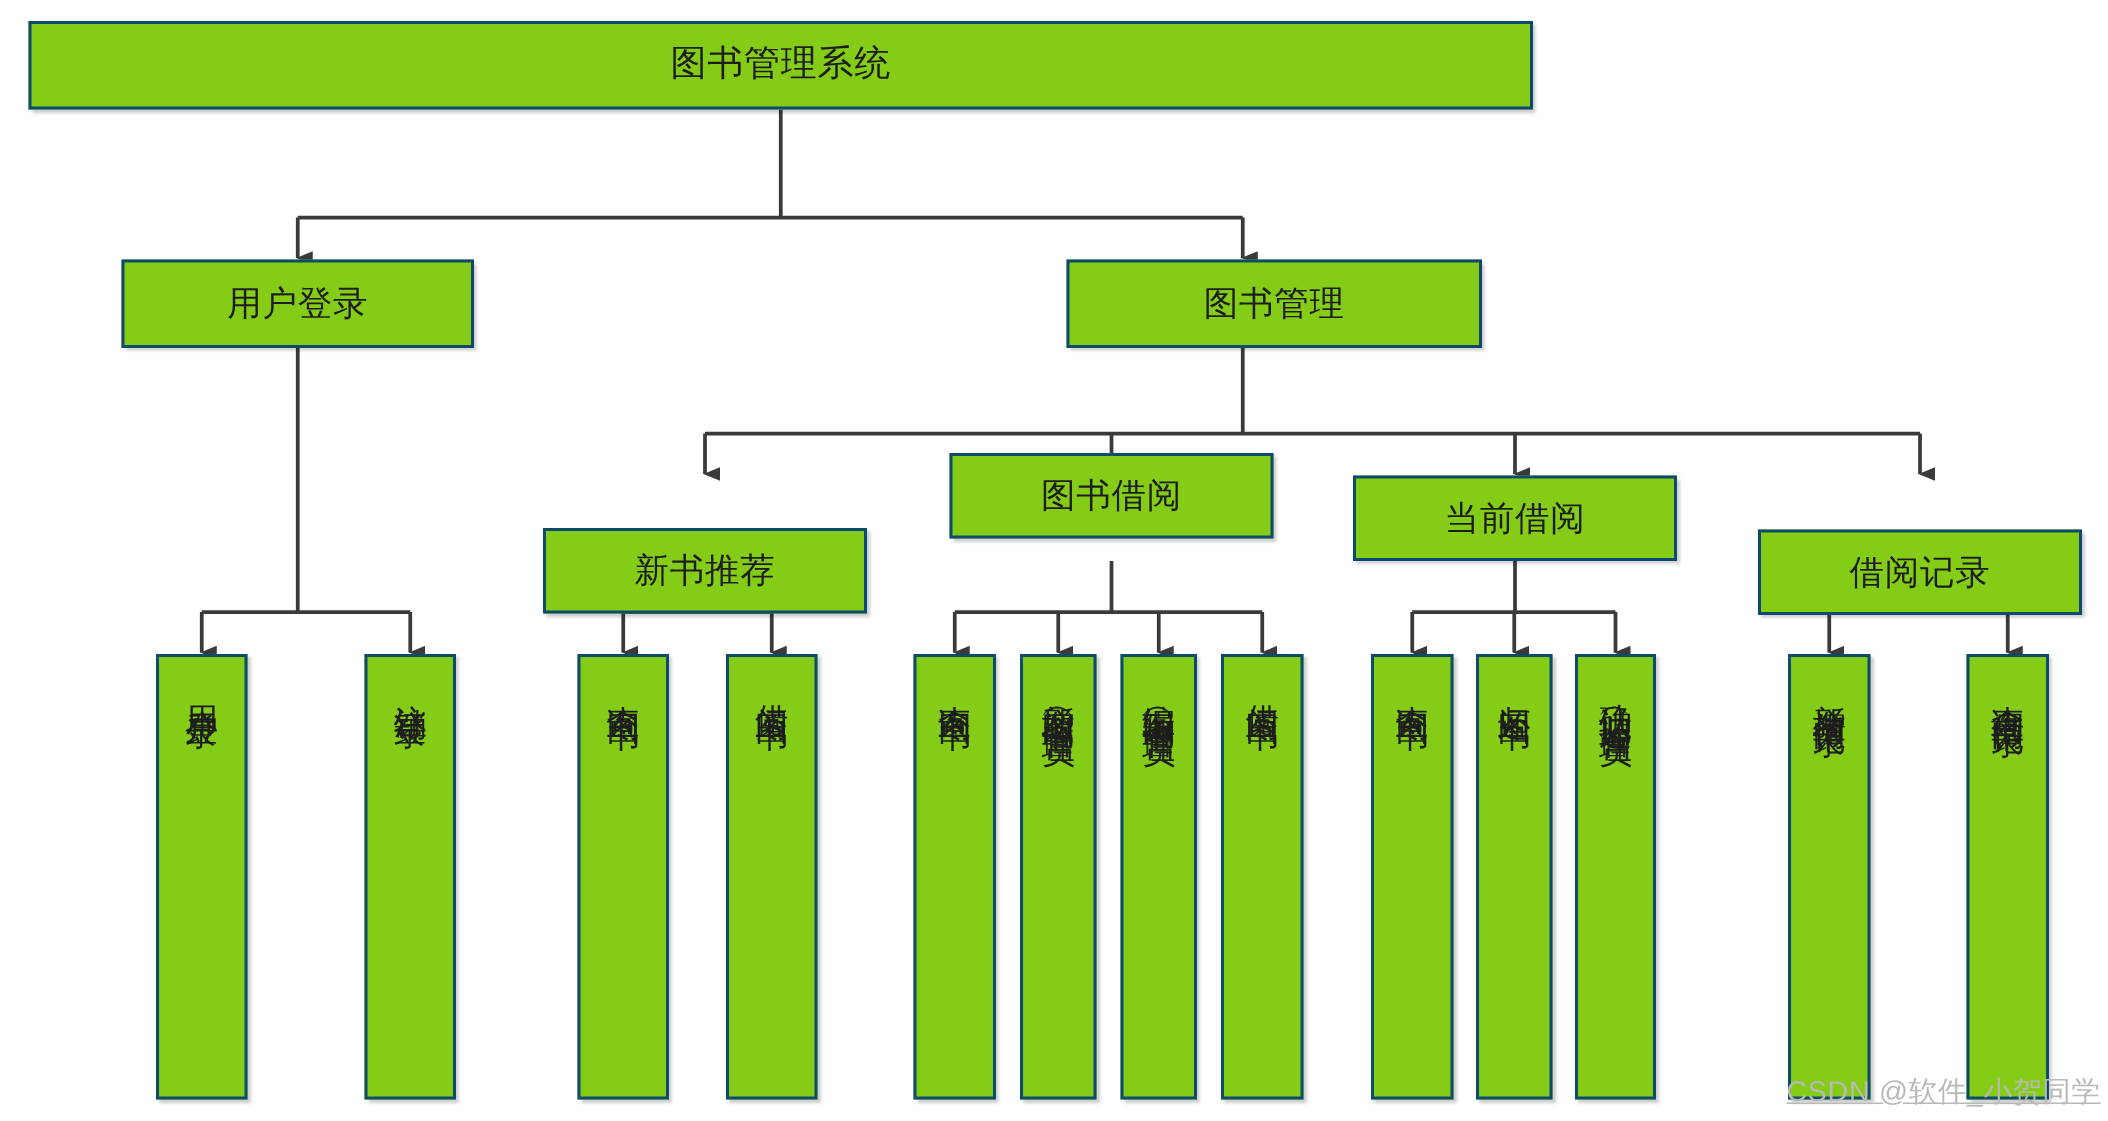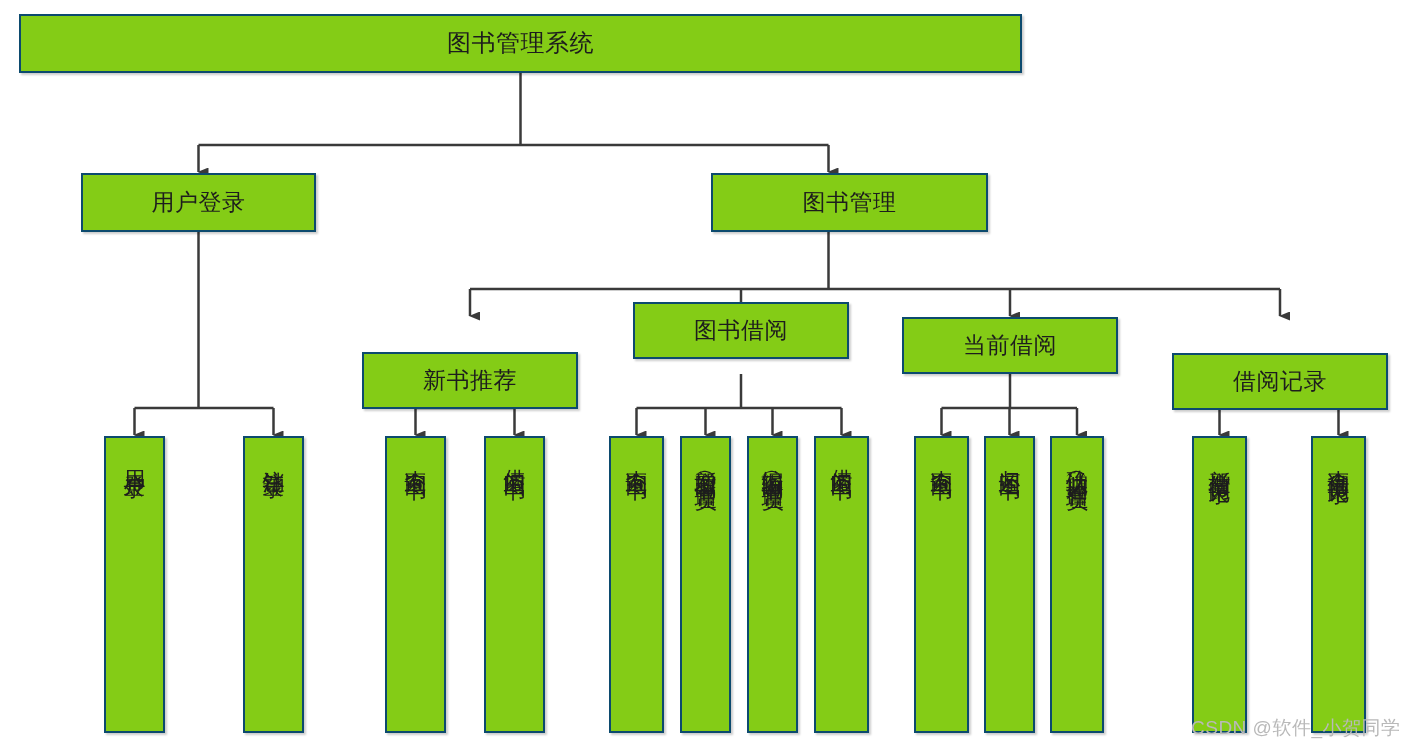--- a/index.html
+++ b/index.html
@@ -183,14 +183,14 @@
         <span class="node-label">确认归还（管理员）</span>
       </div>
       <div class="node vert" style="left: 1192px; top: 436px; width: 55px; height: 297px;">
         <span class="node-label">新增借阅记录</span>
       </div>
       <div class="node vert" style="left: 1311px; top: 436px; width: 55px; height: 297px;">
         <span class="node-label">查询借阅记录</span>
       </div>
     </div>
 
-  <div class="watermark" style="left:1191px; top:715px;">CSDN @软件_小贺同学</div>
+  <div class="watermark" style="left:1191px; top:715px;text-decoration:underline;">CSDN @软件_小贺同学</div>
 </div>
 
 </body></html>

